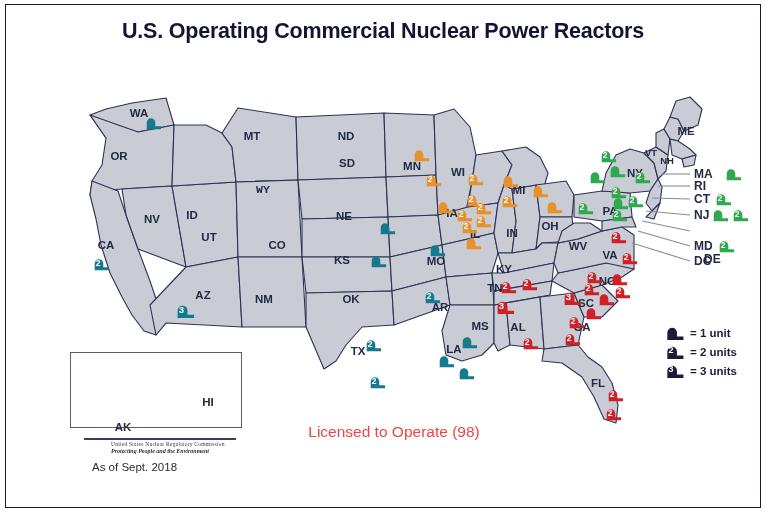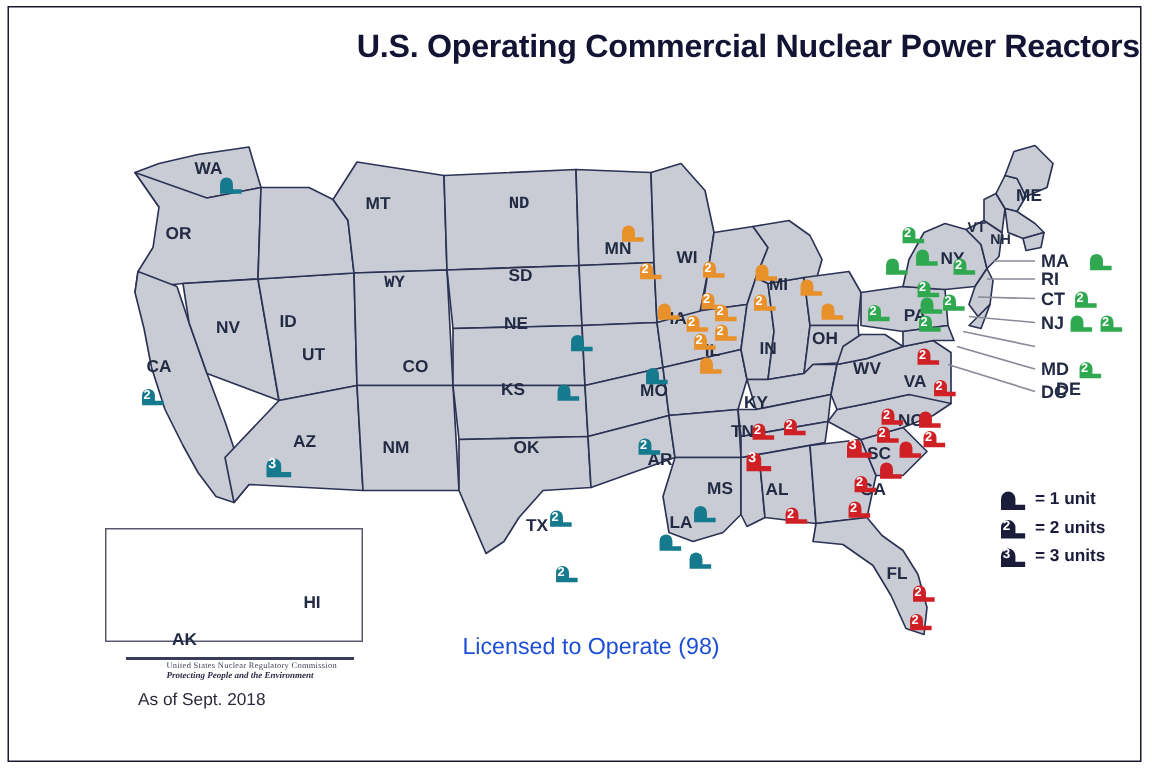--- a/index.html
+++ b/index.html
@@ -18,21 +18,21 @@
     width: 756px; height: 504px;
     border: 1.5px solid #1a1a2e;
     background: #ffffff;
     box-sizing: border-box;
     overflow: hidden;
   }
   #title {
     position: absolute;
     left: 0; top: 14px;
     width: 100%;
-    text-align: right;
+    text-align: center;
     font-size: 21.5px;
     font-weight: bold;
     color: #131434;
     letter-spacing: -0.2px;
     white-space: nowrap;
   }
   
   #stage {
     position: absolute;
     left: 0; top: 0; width: 756px; height: 504px;
@@ -98,21 +98,21 @@
     color: #ffffff; line-height: 9px;
   }
   .lrow .ltxt { font-size: 11.5px; font-weight: bold; color: #1b1b3a; white-space: nowrap; }
 
   
   #caption {
     position: absolute;
     left: 388px; top: 418px;
     transform: translate(-50%, 0);
     font-size: 15.5px;
-    color: #1d4ed8;
+    color: #ef4444;
     white-space: nowrap;
   }
 
   
   #nrc { position: absolute; left: 78px; top: 433px; width: 160px; }
   #nrc .rule { width: 152px; height: 1.5px; background: #3b3b5c; margin-bottom: 2px; }
   #nrc .wordmark {
     display: flex; align-items: center;
   }
   #nrc .swoosh { width: 26px; height: 22px; margin-right: 1px; }
@@ -245,22 +245,22 @@
       </g>
     </svg>
 
     <div id="inset-frame"></div>
 
     <div id="state-labels">
         <div class="slab" style="left: 133px; top: 108px;">WA</div>
         <div class="slab" style="left: 113px; top: 151px;">OR</div>
         <div class="slab" style="left: 186px; top: 166px; margin-top: 44px;">ID</div>
         <div class="slab" style="left: 246px; top: 131px;">MT</div>
-        <div class="slab" style="left: 340px; top: 131px; font-family: Liberation Mono, monospace;">ND</div>
-        <div class="slab" style="left: 341px; top: 179px; text-align: right;">SD</div>
+        <div class="slab" style="left: 340px; top: 131px;">ND</div>
+        <div class="slab" style="left: 341px; top: 158px; text-align: right;">SD</div>
         <div class="slab" style="left: 338px; top: 211px;">NE</div>
         <div class="slab" style="left: 257px; top: 184px; font-family: Liberation Mono, monospace;">WY</div>
         <div class="slab" style="left: 146px; top: 214px;">NV</div>
         <div class="slab" style="left: 203px; top: 232px;">UT</div>
         <div class="slab" style="left: 271px; top: 240px;">CO</div>
         <div class="slab" style="left: 100px; top: 240px;">CA</div>
         <div class="slab" style="left: 197px; top: 290px;">AZ</div>
         <div class="slab" style="left: 258px; top: 294px;">NM</div>
         <div class="slab" style="left: 336px; top: 255px;">KS</div>
         <div class="slab" style="left: 345px; top: 294px;">OK</div>

